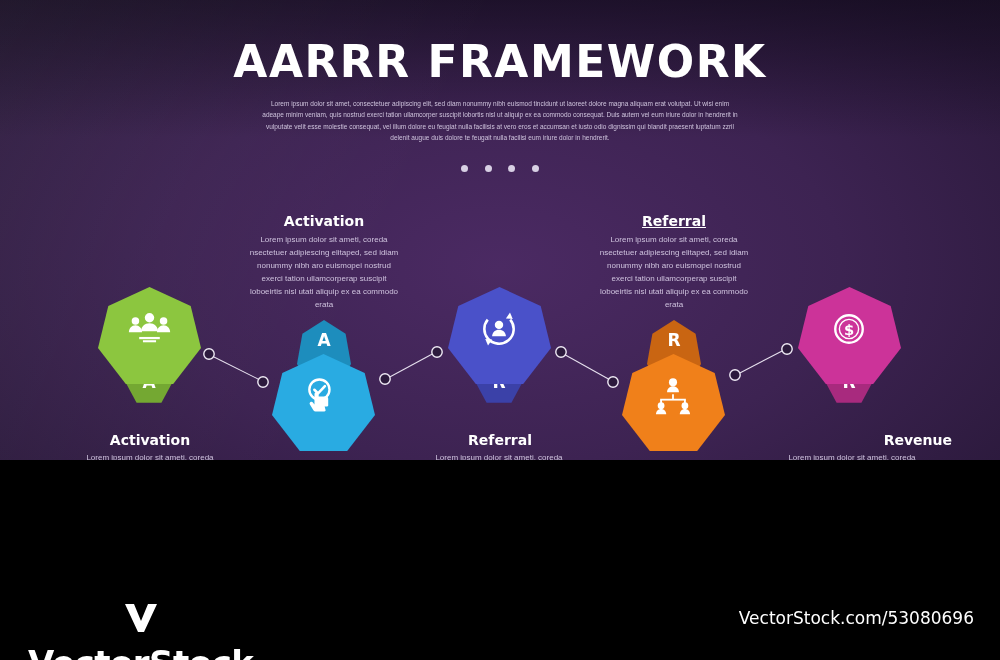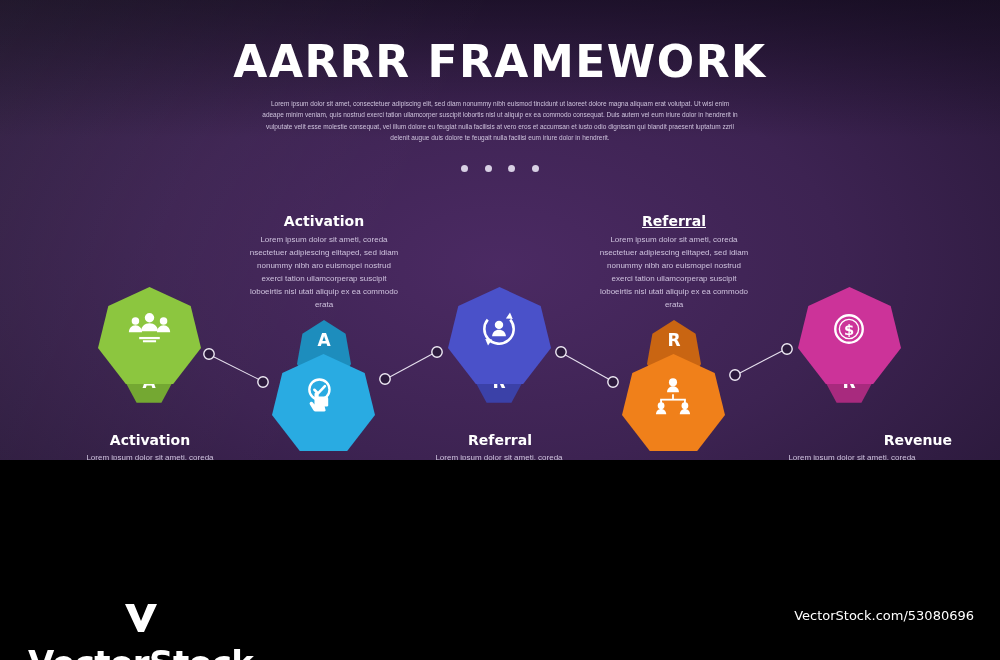--- a/index.html
+++ b/index.html
@@ -122,21 +122,21 @@
     color: #ffffff;
     font-size: 34px;
     font-weight: bold;
     letter-spacing: -0.5px;
     font-family: "DejaVu Sans", sans-serif;
   }
   #foot-right {
     position: absolute;
     right: 26px; top: 30px;
     color: #ffffff;
-    font-size: 13px;
+    font-size: 17px;
     font-family: "DejaVu Sans", sans-serif;
   }
 </style>
 </head>
 <body>
 
 <div id="canvas">
 
   <div id="poster">
 

